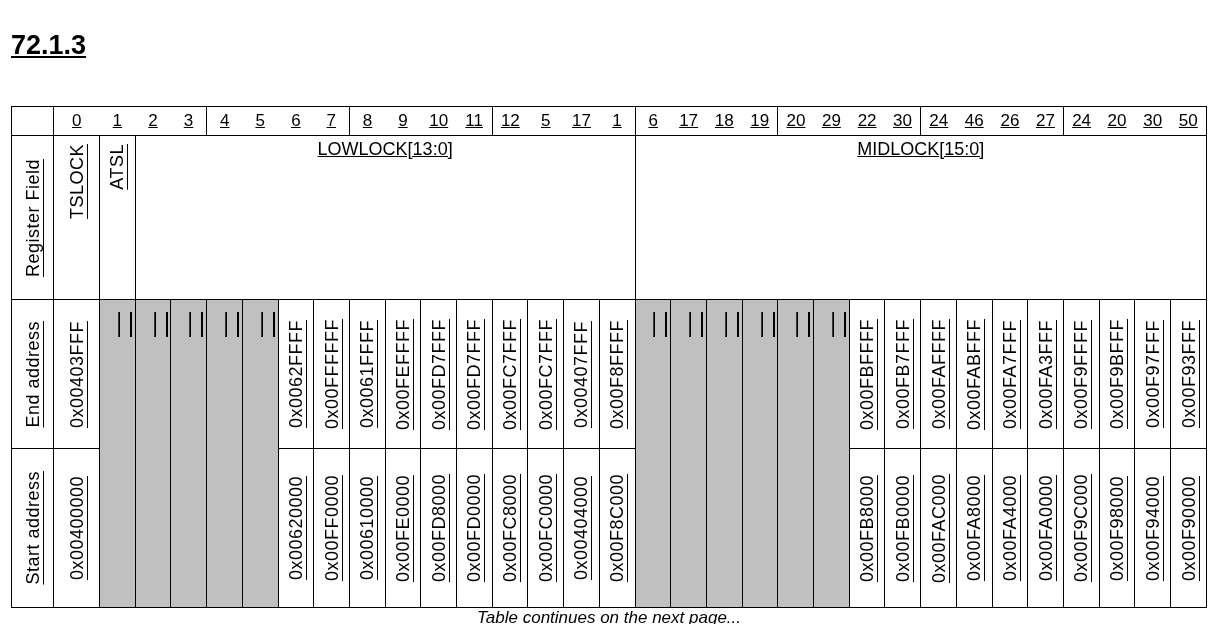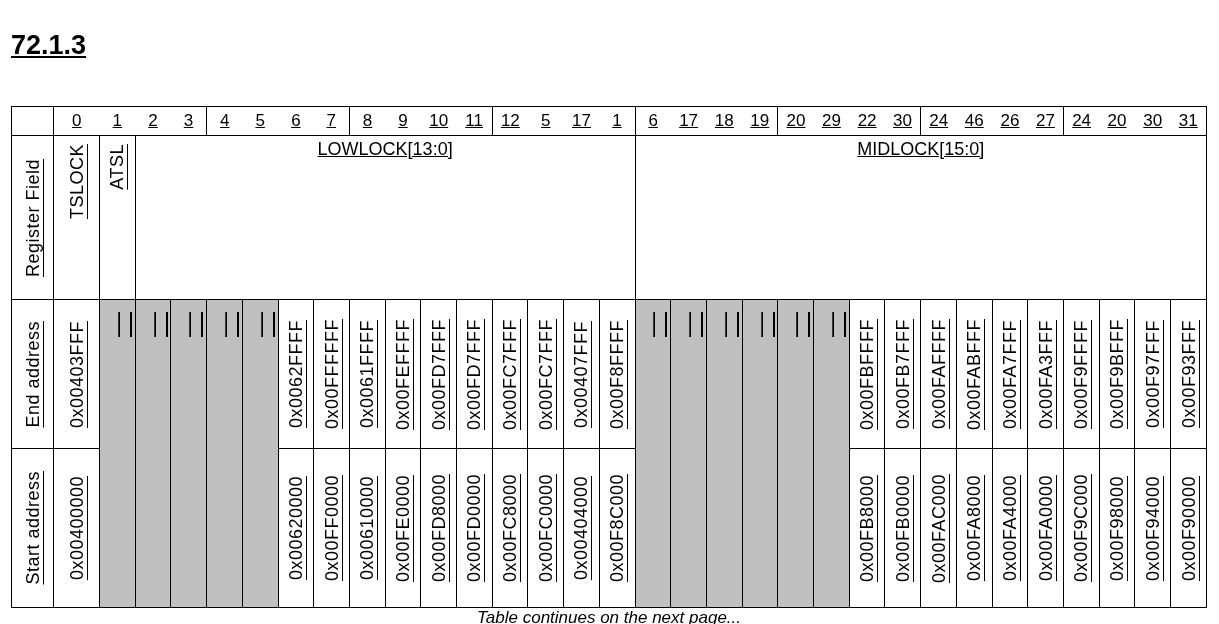--- a/index.html
+++ b/index.html
@@ -104,21 +104,21 @@
           <td>29</td>
           <td>22</td>
           <td>30</td>
           <td class="gs">24</td>
           <td>46</td>
           <td>26</td>
           <td>27</td>
           <td class="gs">24</td>
           <td>20</td>
           <td>30</td>
-          <td>31</td>
+          <td>50</td>
         </tr>
         <tr class="field-row">
           <td class="rowlabel">
             <div class="vwrap center">
               <span class="vtext">Register Field</span>
             </div>
           </td>
           <td class="field-cell">
             <div class="vwrap top">
               <span class="vtext">TSLOCK</span>

